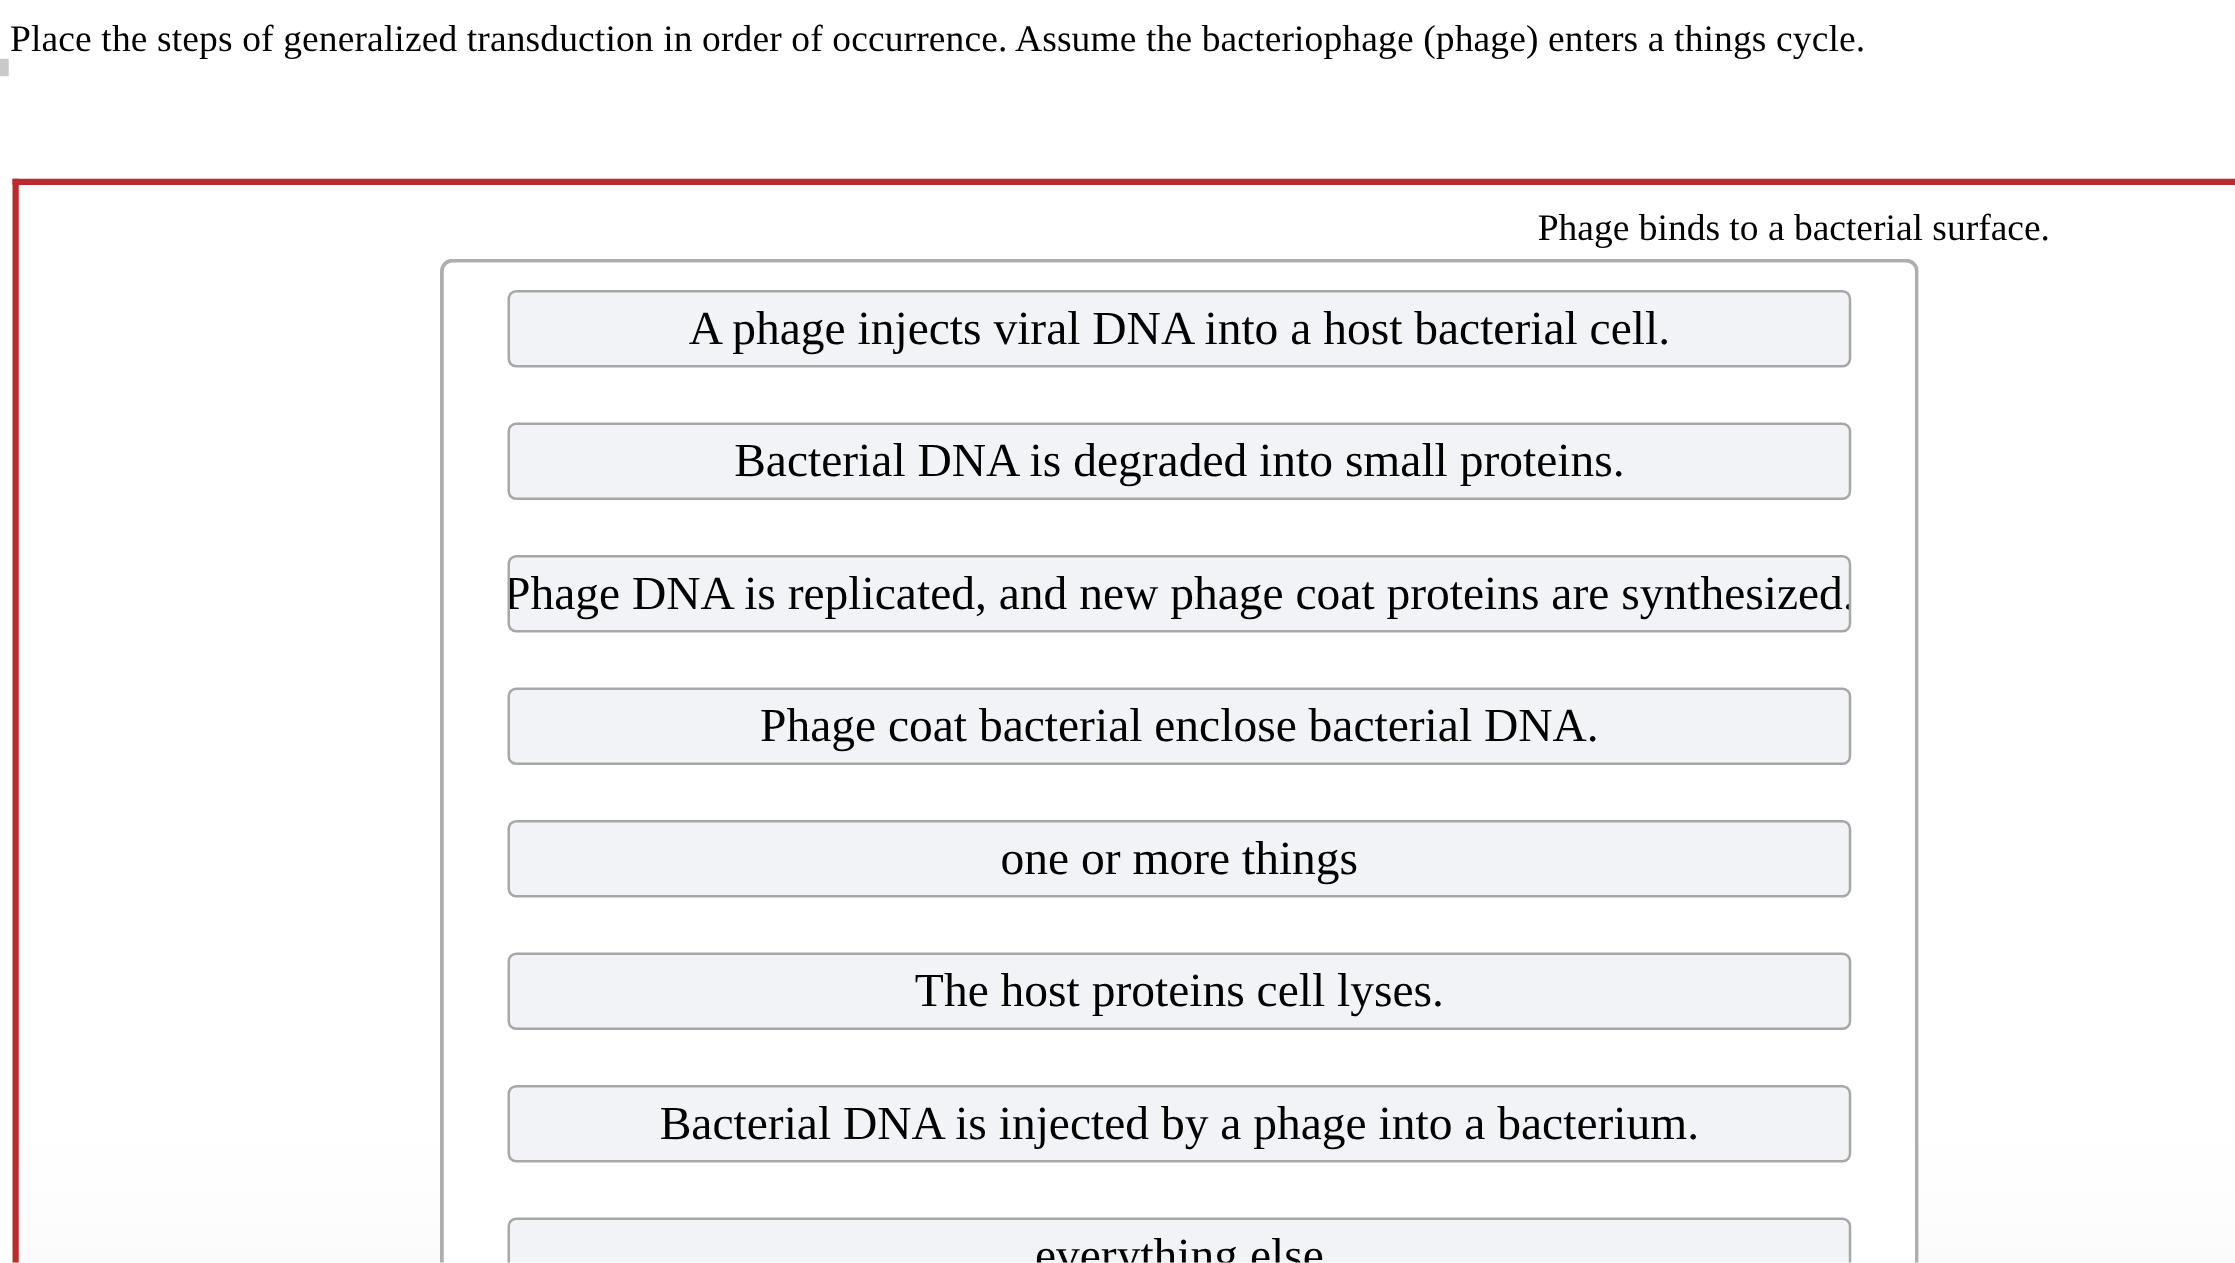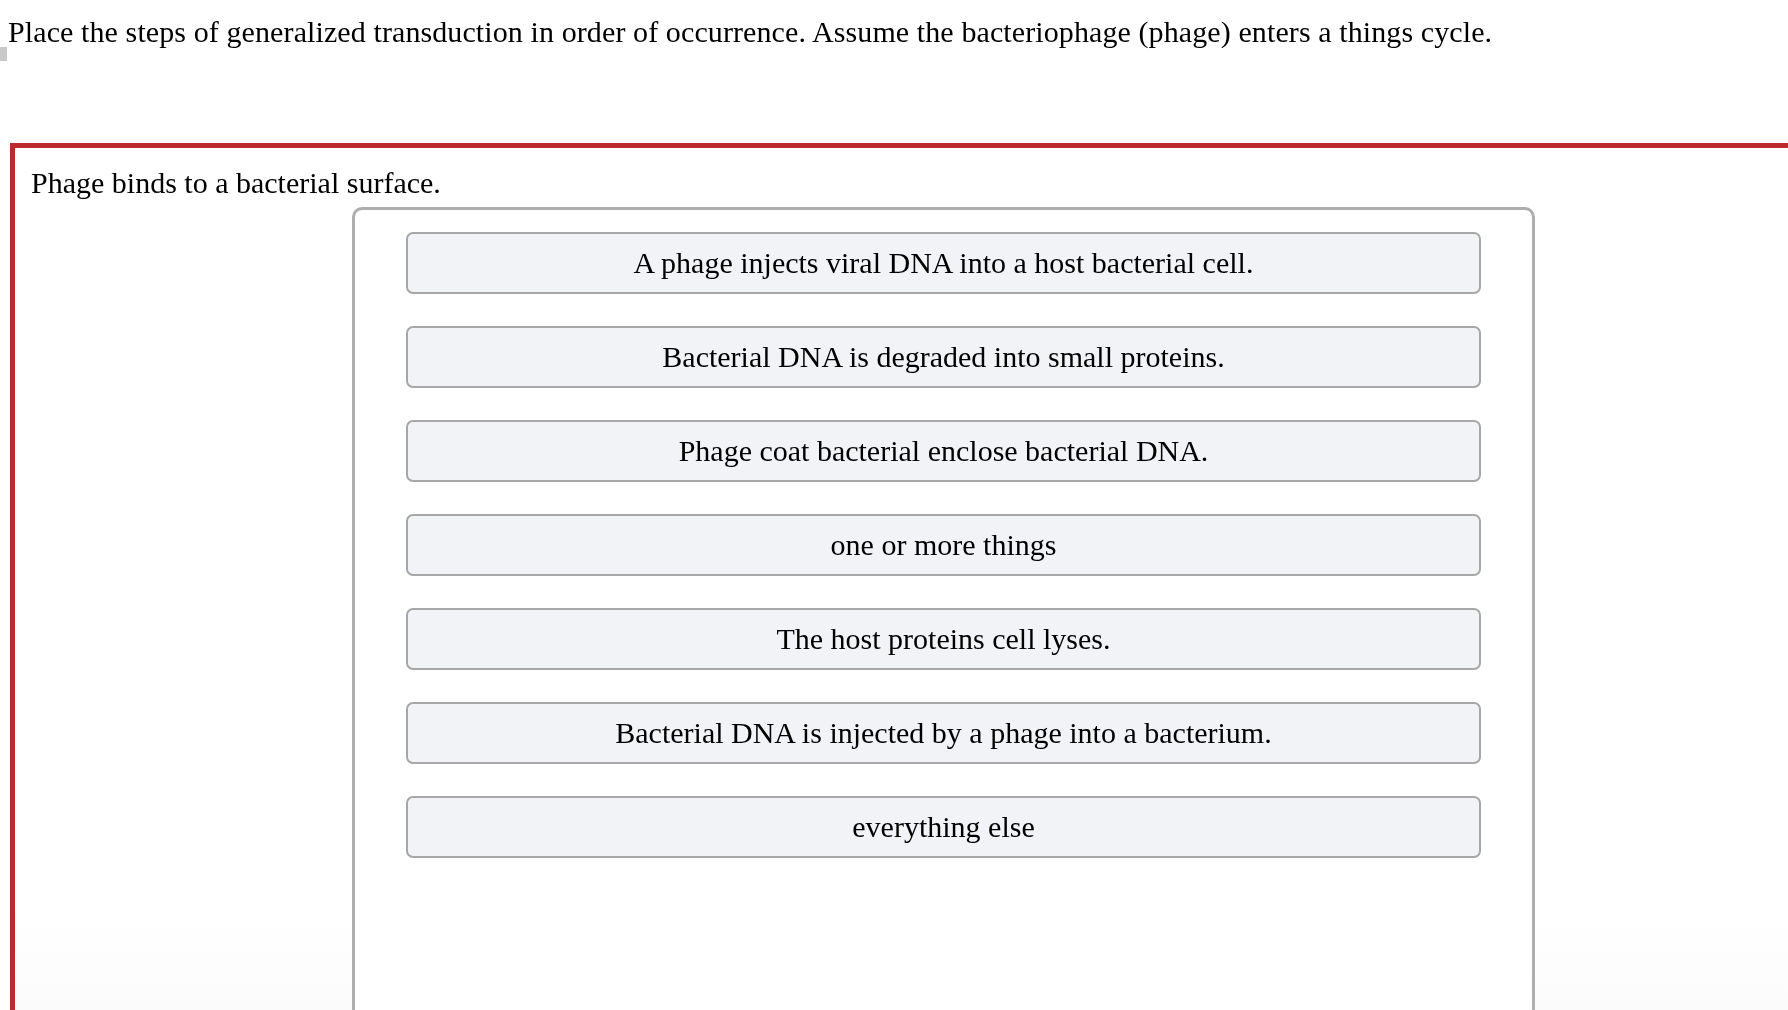--- a/index.html
+++ b/index.html
@@ -51,25 +51,24 @@
     box-sizing: border-box;
     background: linear-gradient(to bottom, #ffffff 0%, #ffffff 86%, #fdfdfd 94%, #fafafa 100%);
   }
 
   
   .region-heading {
     position: absolute;
     left: 0;
     top: 16px;
     width: 1625px;
-    text-align: left;
+    text-align: right;
     font-size: 30px;
     line-height: 38px;
     color: #000000;
-    margin-left: 16px;
   }
 
   
   .drag-container {
     position: absolute;
     left: 337px;
     top: 59px;
     width: 1183px;
     height: 820px;
     box-sizing: border-box;
@@ -77,28 +76,28 @@
     border-bottom: none;
     border-radius: 10px 10px 0 0;
     background: #ffffff;
     padding: 22px 27px 0 27px;
   }
 
   .drag-item {
     box-sizing: border-box;
     width: 1075px;
     height: 62px;
-    margin: 0 auto 32px auto;
+    margin: 0 auto 44px auto;
     border: 2px solid #a7a7a7;
     border-radius: 7px;
     background: #f1f3f7;
     display: flex;
     align-items: center;
     justify-content: center;
-    font-size: 30px;
+    font-size: 38px;
     line-height: 34px;
     color: #000000;
     cursor: move;
     user-select: none;
     overflow: hidden;
     white-space: nowrap;
   }
   .drag-item:last-child {
     margin-bottom: 0;
   }
@@ -113,20 +112,21 @@
 <div class="answer-region">
 
   <div class="region-heading">Phage binds to a bacterial surface.</div>
 
   <div class="drag-container">
 
     <div class="drag-item">A phage injects viral DNA into a host bacterial cell.</div>
 
     <div class="drag-item">Bacterial DNA is degraded into small proteins.</div>
 
+    <div class="drag-item">Phage DNA is replicated, and new phage coat proteins are synthesized.</div>
 
     <div class="drag-item">Phage coat bacterial enclose bacterial DNA.</div>
 
     <div class="drag-item">one or more things</div>
 
     <div class="drag-item">The host proteins cell lyses.</div>
 
     <div class="drag-item">Bacterial DNA is injected by a phage into a bacterium.</div>
 
     <div class="drag-item">everything else</div>

